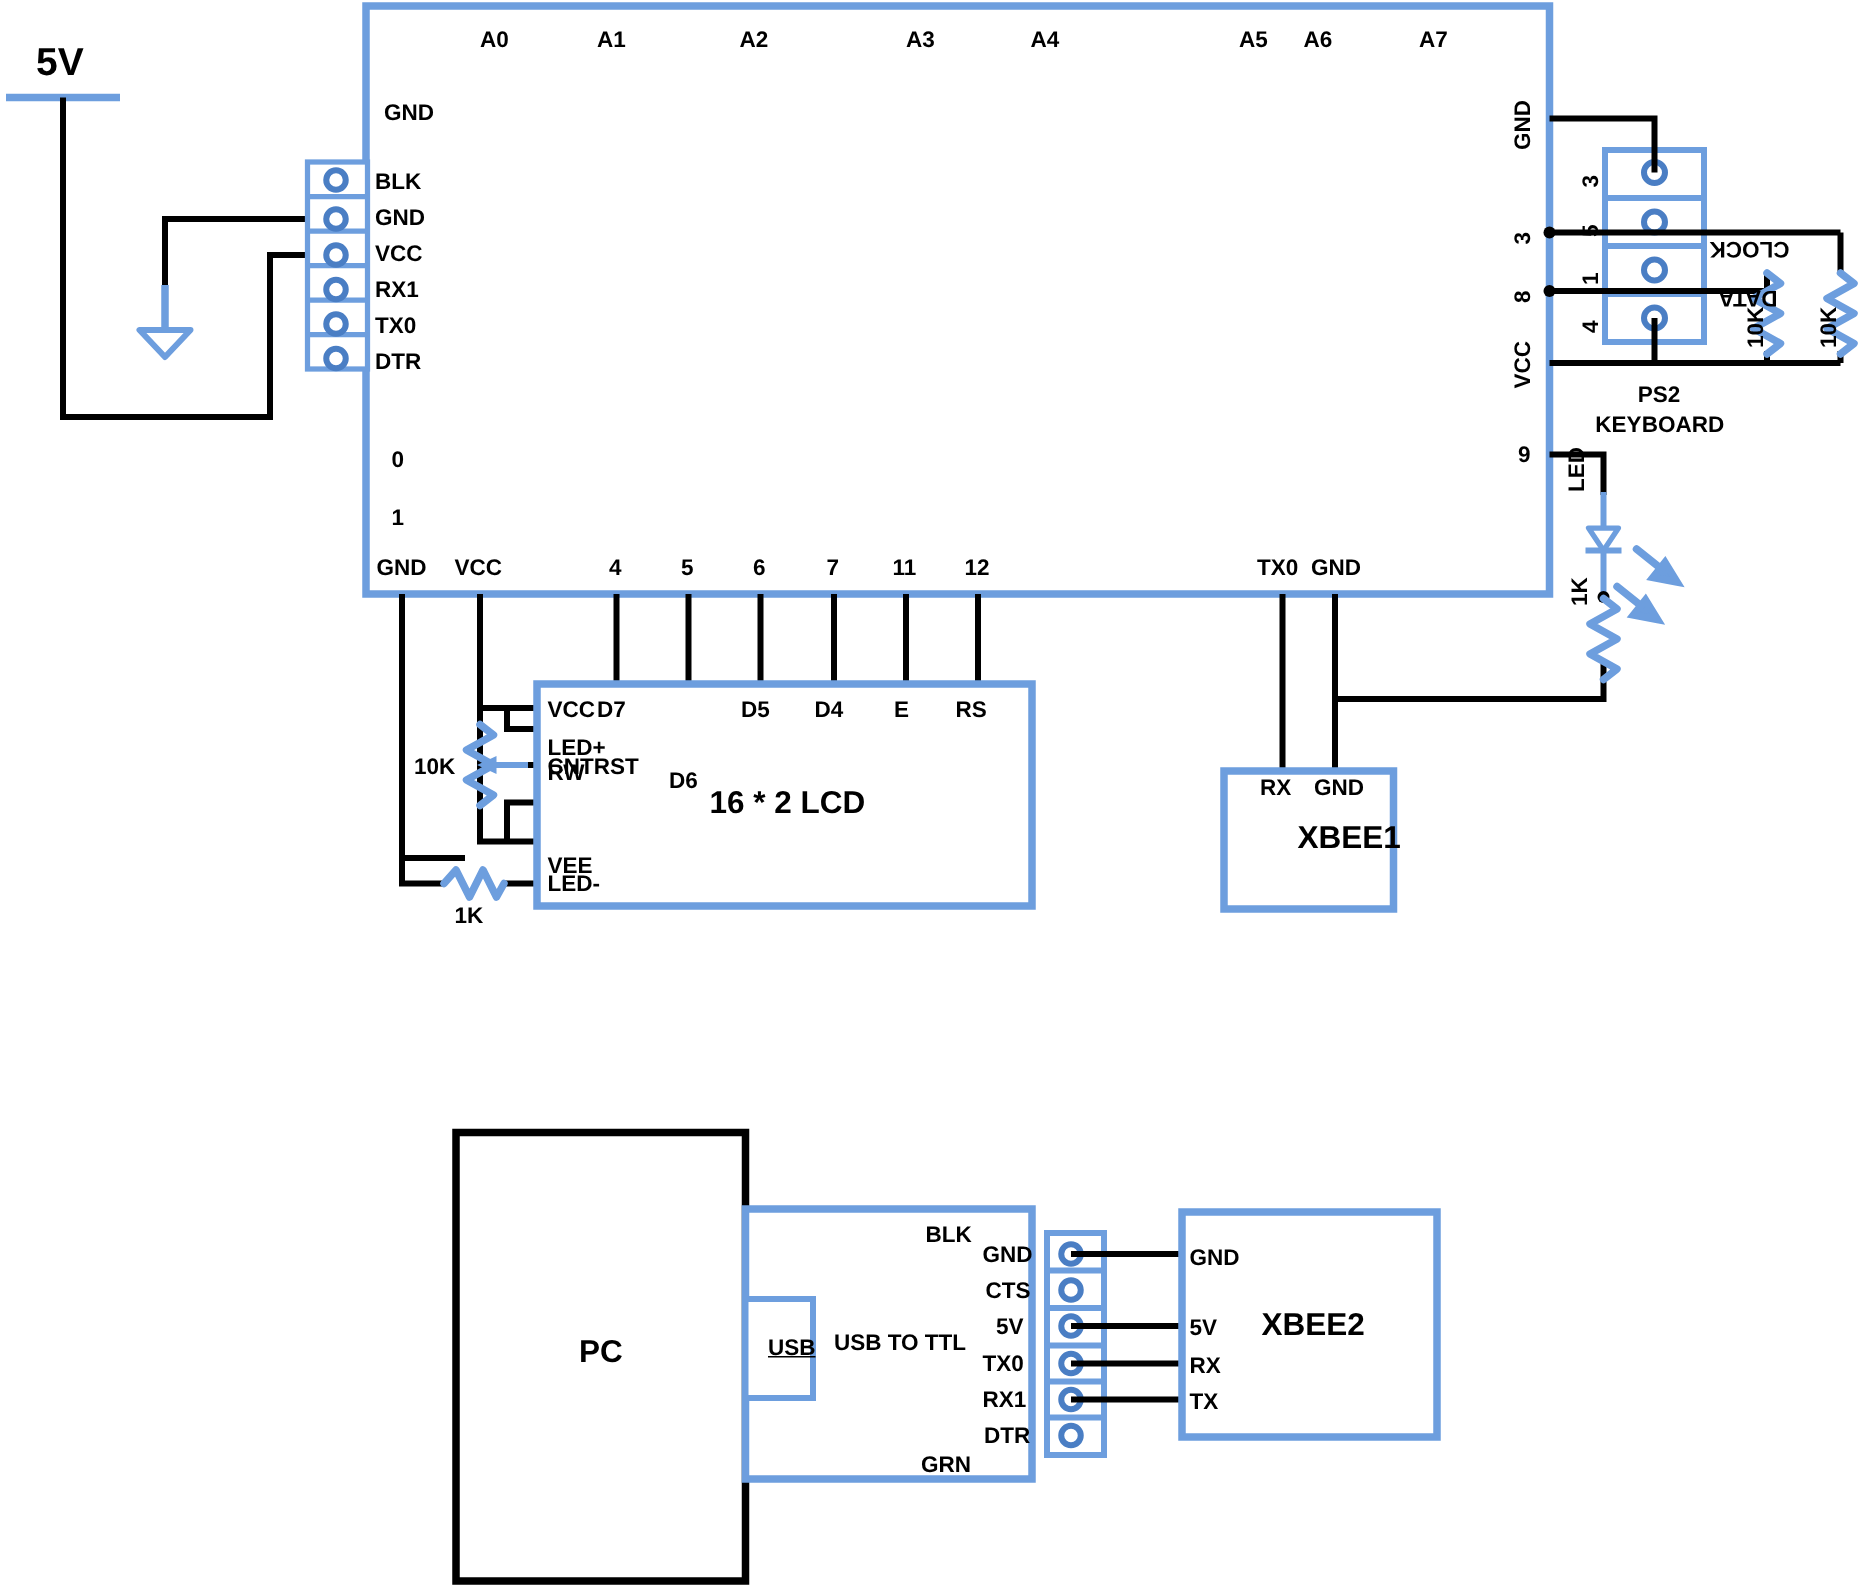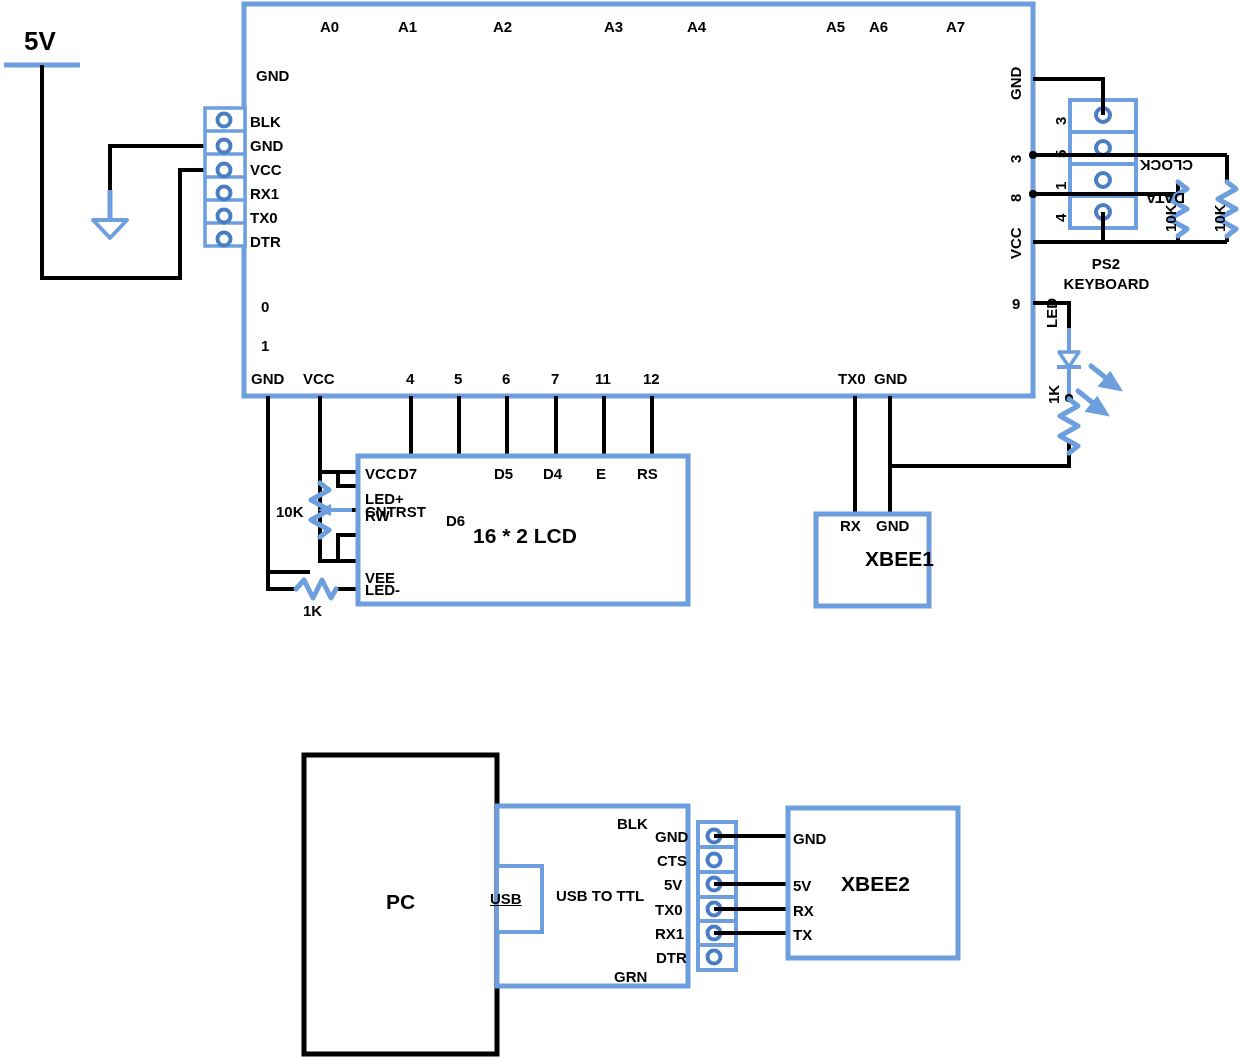--- a/index.html
+++ b/index.html
@@ -247,21 +247,21 @@
 
 <div class="lbl s21" style="left:473px;top:525px;">16 * 2 LCD</div>
 <div class="lbl s15" style="left:276px;top:504px;">10K</div>
 <div class="lbl s15" style="left:303px;top:603px;">1K</div>
 
 <div class="lbl s15" style="left:840px;top:518px;">RX</div>
 <div class="lbl s15" style="left:876px;top:518px;">GND</div>
 <div class="lbl s21" style="left:833px;top:548px;margin-left:32px;">XBEE1</div>
 
 <div class="lbl s21" style="left:386px;top:891px;">PC</div>
-<div class="lbl s15" style="left:490px;top:891px;text-decoration:underline;">USB</div>
+<div class="lbl s15" style="left:512px;top:891px;text-decoration:underline;">USB</div>
 
 <div class="lbl s15" style="left:556px;top:888px;">USB TO TTL</div>
 <div class="lbl s15" style="left:617px;top:816px;">BLK</div>
 <div class="lbl s15" style="left:614px;top:969px;">GRN</div>
 <div class="lbl s15" style="left:655px;top:829px;">GND</div>
 <div class="lbl s15" style="left:657px;top:853px;">CTS</div>
 <div class="lbl s15" style="left:664px;top:877px;">5V</div>
 <div class="lbl s15" style="left:655px;top:902px;">TX0</div>
 <div class="lbl s15" style="left:655px;top:926px;">RX1</div>
 <div class="lbl s15" style="left:656px;top:950px;">DTR</div>

